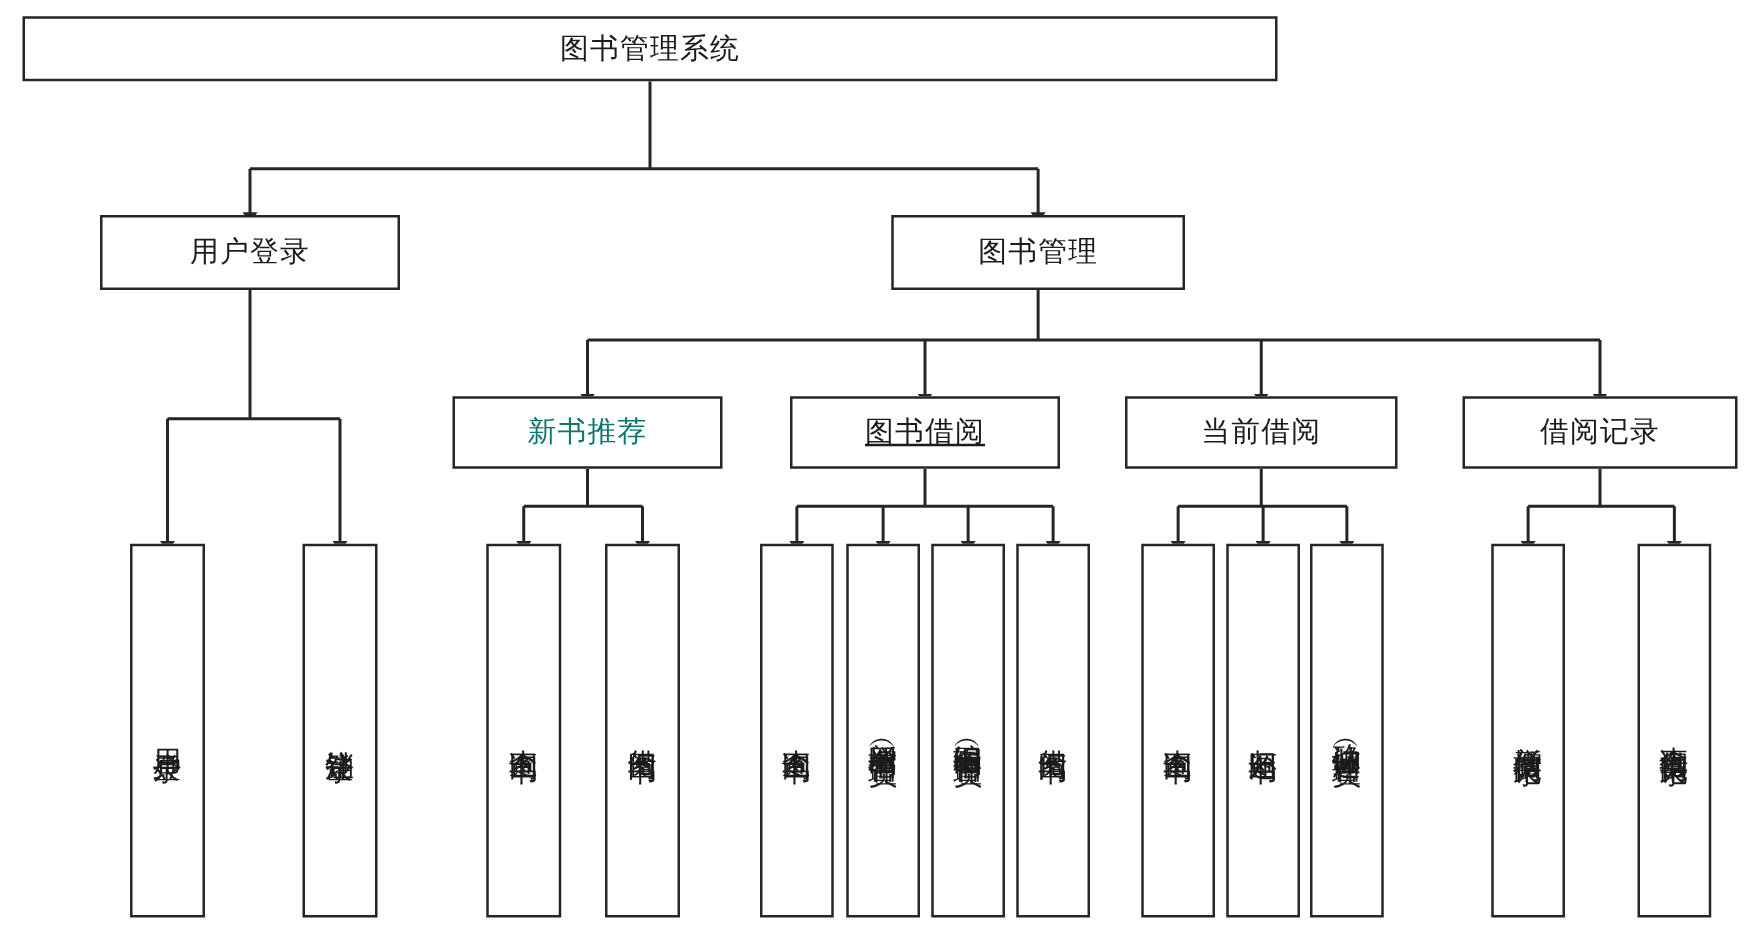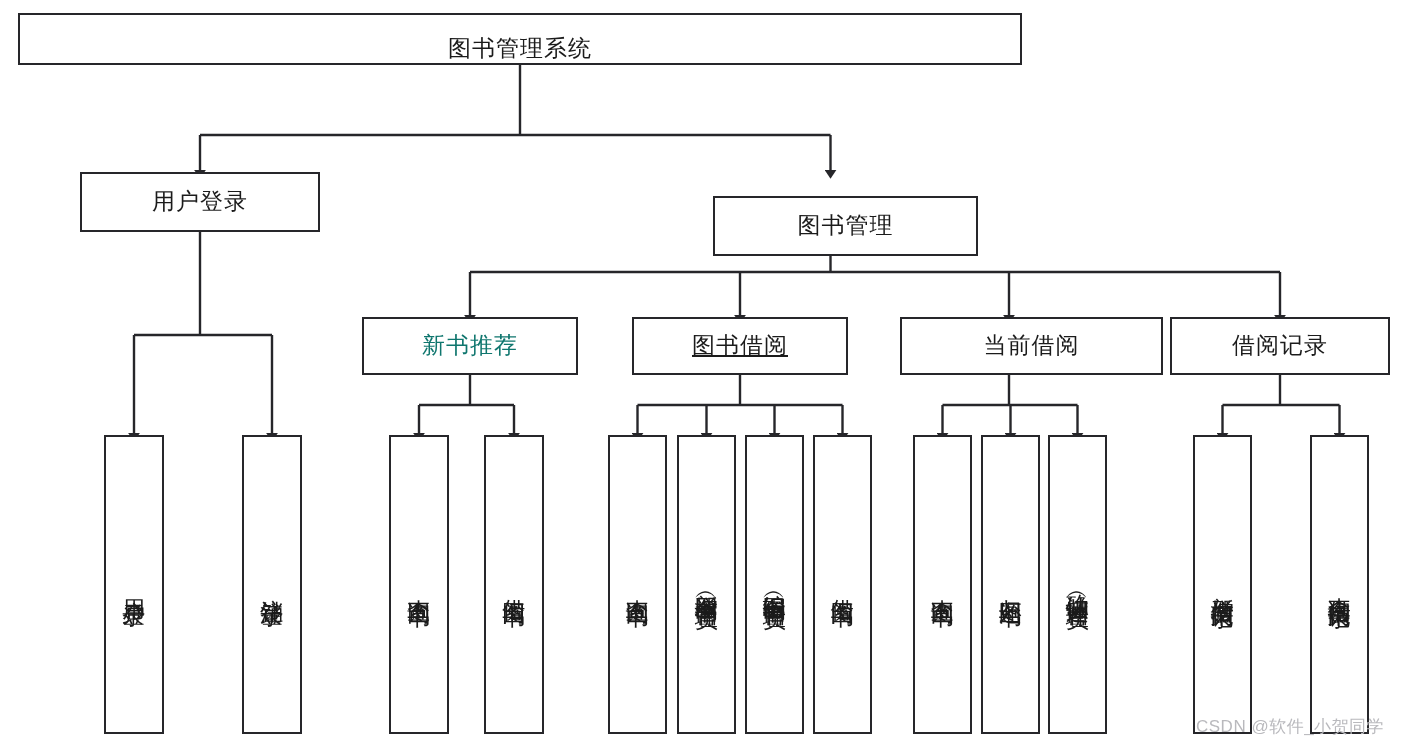--- a/index.html
+++ b/index.html
@@ -110,36 +110,36 @@
         <line x1="1010.5" y1="405" x2="1010.5" y2="434" stroke="#26262a" stroke-width="2.4" marker-end="url(#arrowhead)"></line>
         <line x1="1077.5" y1="405" x2="1077.5" y2="434" stroke="#26262a" stroke-width="2.4" marker-end="url(#arrowhead)"></line>
         <line x1="1280" y1="375" x2="1280" y2="405" stroke="#26262a" stroke-width="2.4"></line>
         <line x1="1222.5" y1="405" x2="1339.5" y2="405" stroke="#26262a" stroke-width="2.4"></line>
         <line x1="1222.5" y1="405" x2="1222.5" y2="434" stroke="#26262a" stroke-width="2.4" marker-end="url(#arrowhead)"></line>
         <line x1="1339.5" y1="405" x2="1339.5" y2="434" stroke="#26262a" stroke-width="2.4" marker-end="url(#arrowhead)"></line>
       </g>
   </svg>
 
   <div id="nodes-group">
-      <div class="node horizontal" style="left: 18px; top: 13px; width: 1004px; height: 52px; border-color: rgb(38, 38, 42); color: rgb(27, 27, 27); align-items: flex-end;">
+      <div class="node horizontal" style="left: 18px; top: 13px; width: 1004px; height: 52px; border-color: rgb(38, 38, 42); color: rgb(27, 27, 27);">
         <span class="node-label">图书管理系统</span>
       </div>
       <div class="node horizontal" style="left: 80px; top: 172px; width: 240px; height: 60px; border-color: rgb(38, 38, 42); color: rgb(27, 27, 27);">
         <span class="node-label">用户登录</span>
       </div>
-      <div class="node horizontal" style="left: 713px; top: 172px; width: 265px; height: 60px; border-color: rgb(38, 38, 42); color: rgb(27, 27, 27); margin-top: 24px;">
+      <div class="node horizontal" style="left: 713px; top: 172px; width: 235px; height: 60px; border-color: rgb(38, 38, 42); color: rgb(27, 27, 27);">
         <span class="node-label">图书管理</span>
       </div>
       <div class="node horizontal" style="left: 362px; top: 317px; width: 216px; height: 58px; border-color: rgb(38, 38, 42); color: #0f766e;">
         <span class="node-label">新书推荐</span>
       </div>
       <div class="node horizontal" style="left: 632px; top: 317px; width: 216px; height: 58px; border-color: rgb(38, 38, 42); color: rgb(27, 27, 27); text-decoration: underline;">
         <span class="node-label">图书借阅</span>
       </div>
-      <div class="node horizontal" style="left: 900px; top: 317px; width: 263px; height: 58px; border-color: rgb(38, 38, 42); color: rgb(27, 27, 27);">
+      <div class="node horizontal" style="left: 900px; top: 317px; width: 218px; height: 58px; border-color: rgb(38, 38, 42); color: rgb(27, 27, 27);">
         <span class="node-label">当前借阅</span>
       </div>
       <div class="node horizontal" style="left: 1170px; top: 317px; width: 220px; height: 58px; border-color: rgb(38, 38, 42); color: rgb(27, 27, 27);">
         <span class="node-label">借阅记录</span>
       </div>
       <div class="node vertical" style="left: 104px; top: 435px; width: 60px; height: 299px; border-color: rgb(38, 38, 42); color: rgb(27, 27, 27);">
         <span class="node-label">用户登录</span>
       </div>
       <div class="node vertical" style="left: 242px; top: 435px; width: 60px; height: 299px; border-color: rgb(38, 38, 42); color: rgb(27, 27, 27);">
         <span class="node-label">注销登录</span>
@@ -172,15 +172,14 @@
         <span class="node-label">确认归还（管理员）</span>
       </div>
       <div class="node vertical" style="left: 1193px; top: 435px; width: 59px; height: 299px; border-color: rgb(38, 38, 42); color: rgb(27, 27, 27);">
         <span class="node-label">新增借阅记录</span>
       </div>
       <div class="node vertical" style="left: 1310px; top: 435px; width: 59px; height: 299px; border-color: rgb(38, 38, 42); color: rgb(27, 27, 27);">
         <span class="node-label">查询借阅记录</span>
       </div>
     </div>
 
-  <div class="watermark" style="left: 1196px; top: 715px;">CSDN @软件_小贺同学</div>
 
 </div>
 
 </body></html>

